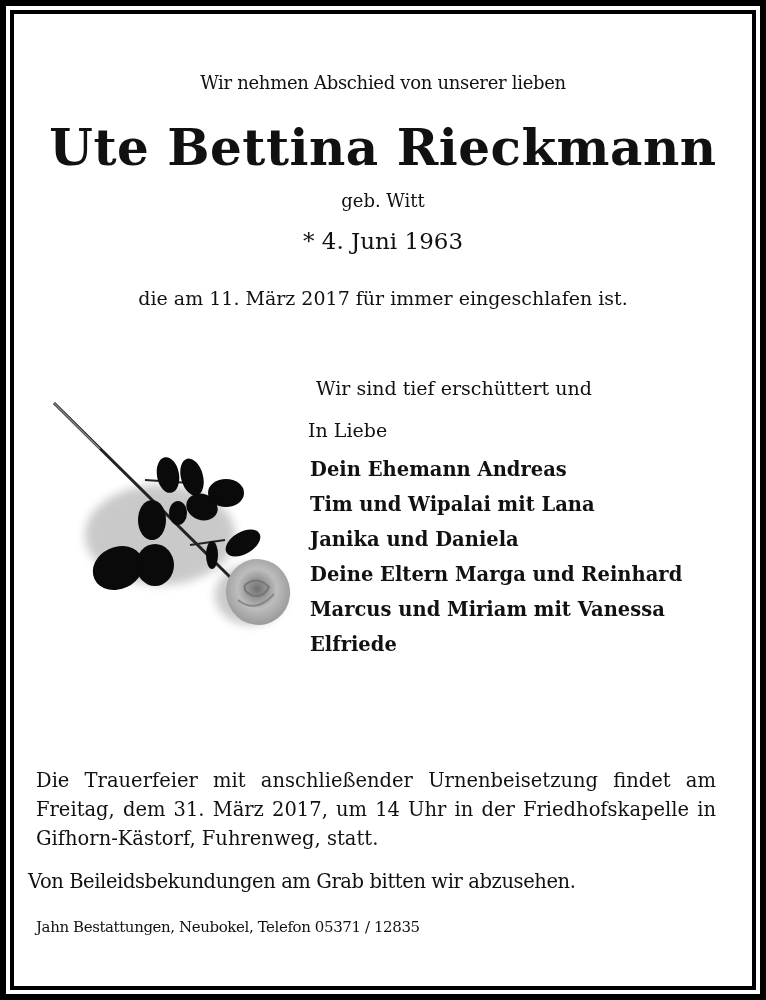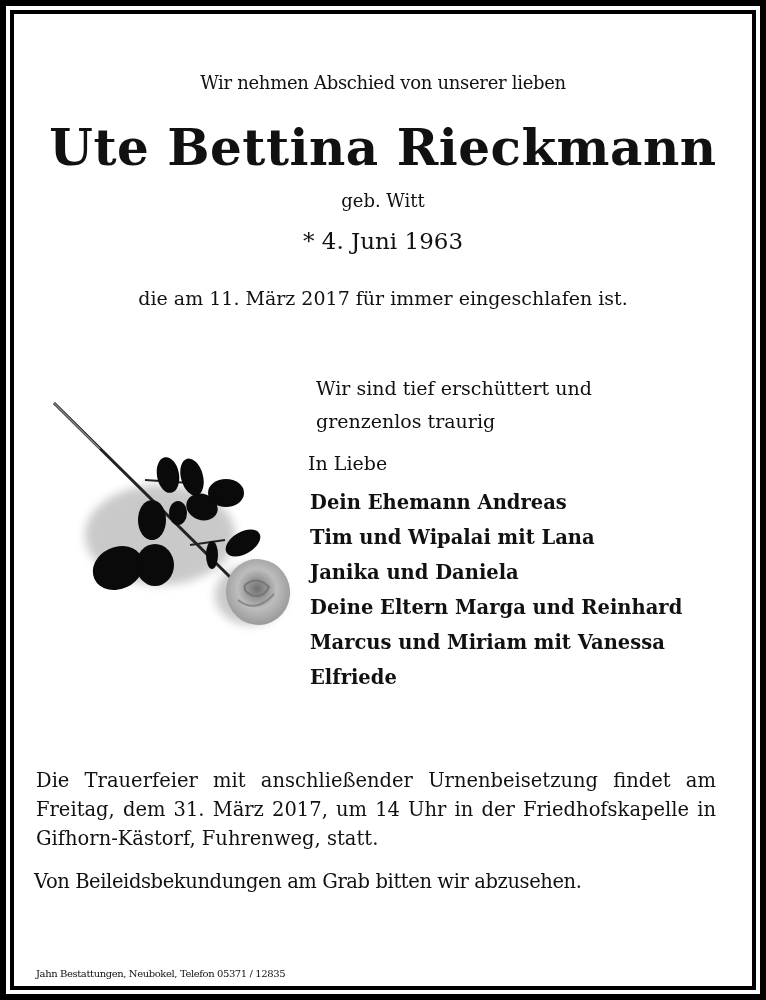--- a/index.html
+++ b/index.html
@@ -11,22 +11,22 @@
   .name { top:118px; font-size:50px; font-weight:bold; letter-spacing:0.5px; }
   .maiden { top:190px; font-size:18px; }
   .birth { top:228px; font-size:23px;text-align:center; }
   .death { top:287px; font-size:19px; }
   .rose { position:absolute; left:40px; top:395px; width:260px; height:240px; }
   .right { position:absolute; left:308px; top:368px; width:420px; }
   .quote { font-size:19px; line-height:25px; margin:8px; }
   .love { font-size:19px; line-height:25px; margin:17px 0 10px 0; }
   .fam { font-size:19.5px; font-weight:bold; line-height:33px; margin:2px; }
   .info { position:absolute; left:36px; top:766px; width:680px; font-size:19.5px; line-height:29px; text-align:justify; text-align-last:left; }
-  .info2 { position:absolute; left:34px; top:870px; width:690px; font-size:19.5px; letter-spacing:-0.4px; }
-  .funeral { position:absolute; left:36px; top:968px; font-size:10px; letter-spacing:-0.4px; }
+  .info2 { position:absolute; left:28px; top:870px; width:690px; font-size:19.5px; letter-spacing:-0.4px; }
+  .funeral { position:absolute; left:36px; top:918px; font-size:15px; letter-spacing:-0.4px; }
 </style>
 </head>
 <body>
 
 <div class="outer"></div>
 <div class="inner"></div>
 
 <div class="center intro">Wir nehmen Abschied von unserer lieben</div>
 <div class="center name">Ute Bettina Rieckmann</div>
 <div class="center maiden">geb. Witt</div>
@@ -64,21 +64,20 @@
     <ellipse cx="203" cy="148" rx="19" ry="11" transform="rotate(-30 203 148)"></ellipse>
     <ellipse cx="172" cy="160" rx="6" ry="14"></ellipse>
   </g>
   <ellipse cx="218" cy="197" rx="32" ry="33" fill="url(#bloom)" transform="rotate(-15 218 197)"></ellipse>
   <path d="M205 190 q12 -10 24 2 q-6 12 -18 8 q-8 -4 -6 -10" fill="none" stroke="#777" stroke-width="2"></path>
   <path d="M198 205 q18 14 36 -6" fill="none" stroke="#888" stroke-width="2"></path>
 </svg>
 
 <div class="right">
   <p class="quote">Wir sind tief erschüttert und</p>
-  <p class="quote">grenzenlos traurig</p>
   <p class="love">In Liebe</p>
   <p class="fam">Dein Ehemann Andreas</p>
   <p class="fam">Tim und Wipalai mit Lana</p>
   <p class="fam">Janika und Daniela</p>
   <p class="fam">Deine Eltern Marga und Reinhard</p>
   <p class="fam">Marcus und Miriam mit Vanessa</p>
   <p class="fam">Elfriede</p>
 </div>
 
 <div class="info">Die Trauerfeier mit anschließender Urnenbeisetzung findet am Freitag, dem 31. März 2017, um 14 Uhr in der Friedhofskapelle in Gifhorn-Kästorf, Fuhrenweg, statt.</div>

